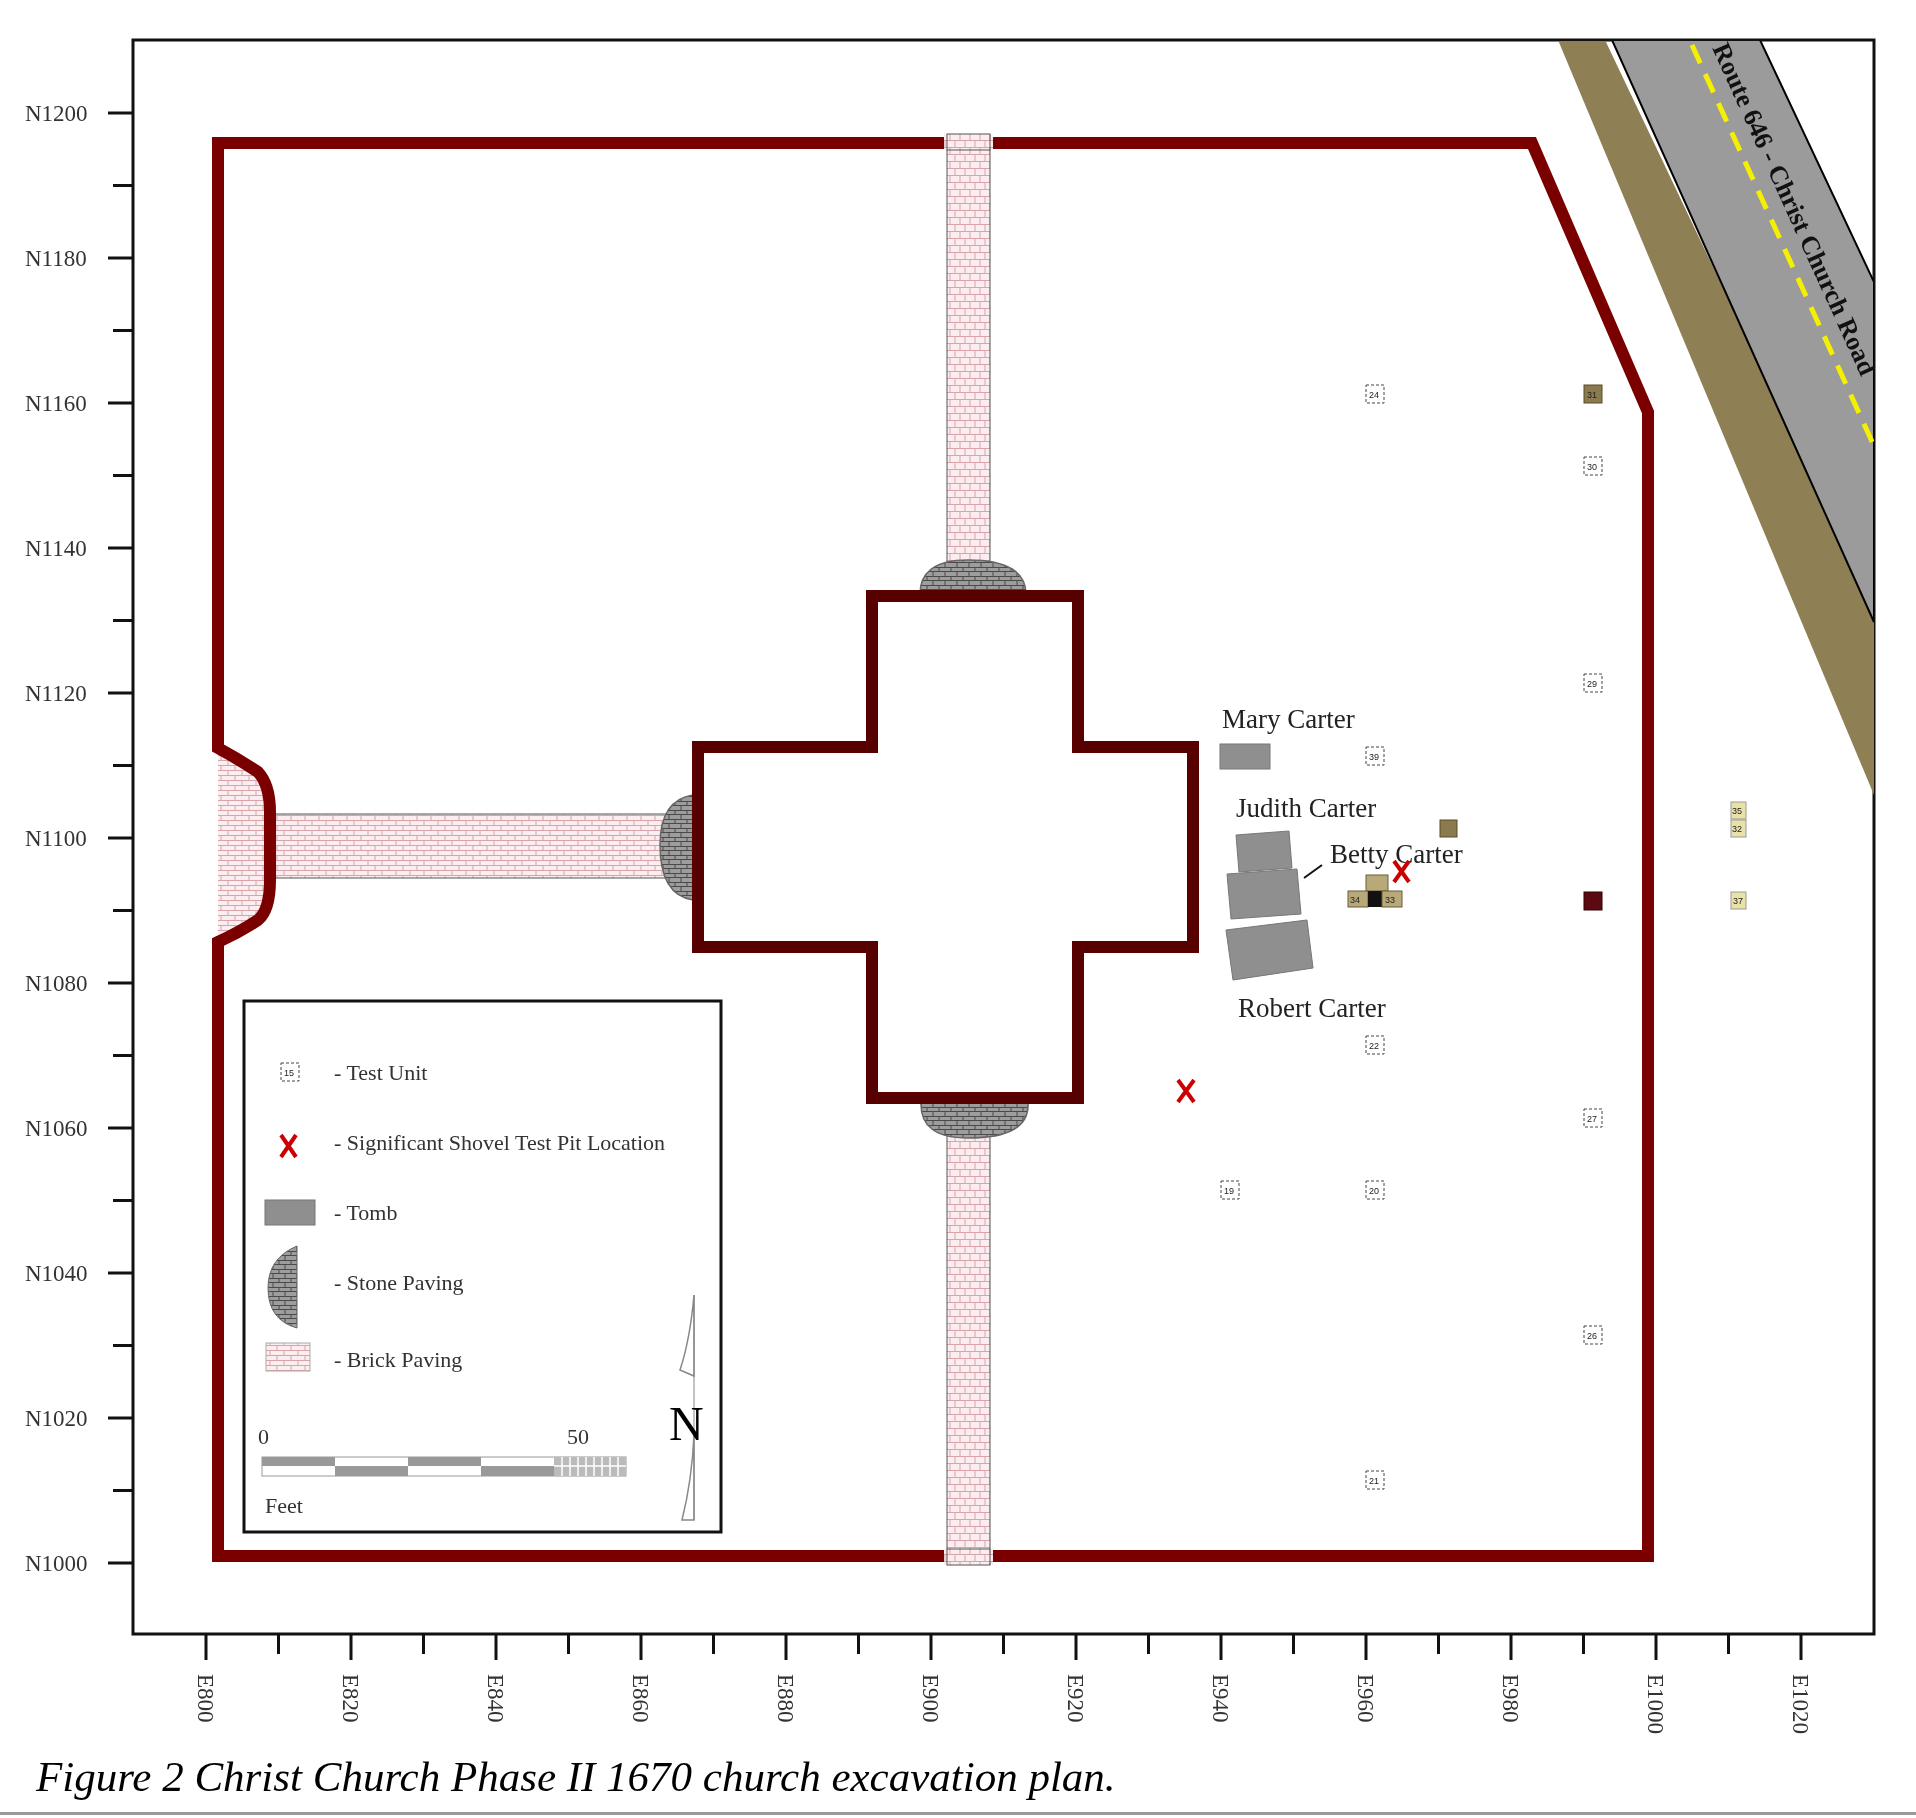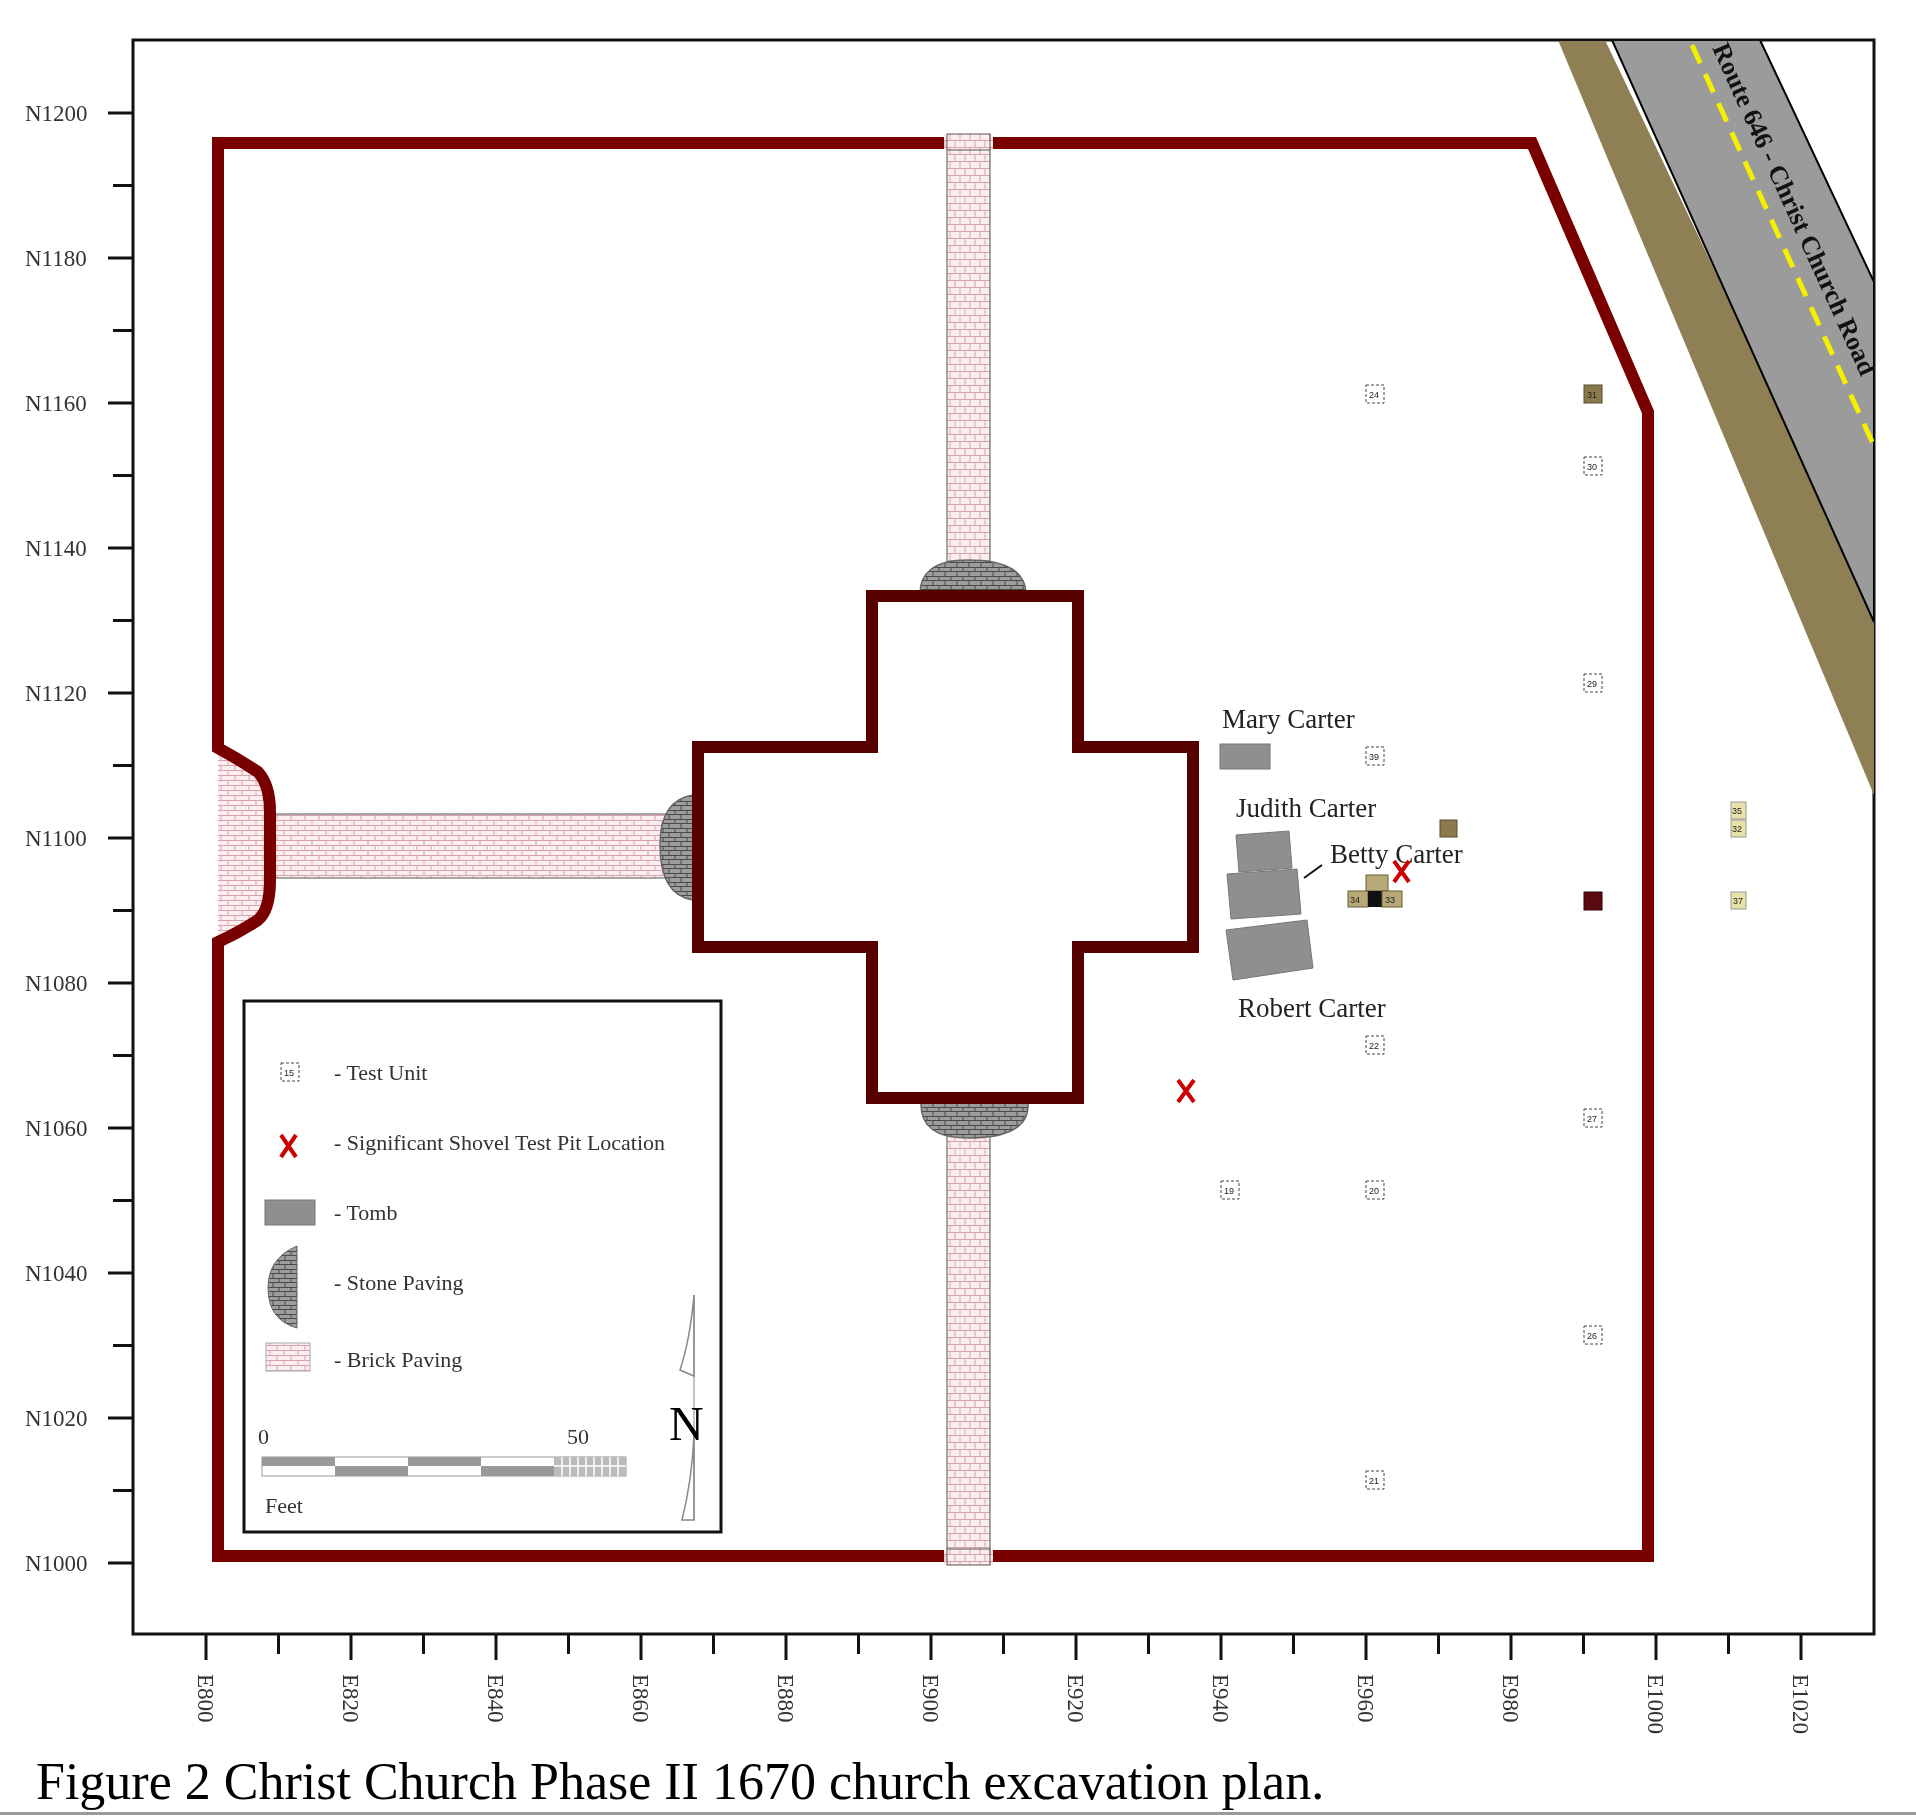--- a/index.html
+++ b/index.html
@@ -4,21 +4,21 @@
 <style>
   html,body{margin:0;padding:0;background:#ffffff;}
   body{width:1916px;height:1818px;position:relative;overflow:hidden;font-family:"Liberation Serif","DejaVu Serif",serif;}
   #map{position:absolute;left:0;top:0;width:1916px;height:1818px;}
   .ytick-label{font-family:"Liberation Serif",serif;font-size:23px;fill:#333;}
   .xtick-label{font-family:"Liberation Serif",serif;font-size:23px;fill:#333;}
   .name-label{font-family:"Liberation Serif",serif;font-size:27px;fill:#222;}
   .legend-text{font-family:"Liberation Serif",serif;font-size:22px;fill:#333;}
   .road-label{font-family:"Liberation Serif",serif;font-size:26px;font-weight:bold;fill:#111;}
   .unit-text{font-family:"Liberation Sans",sans-serif;font-size:9px;fill:#222;}
-  #caption{position:absolute;left:36px;top:1752px;font-family:"Liberation Serif",serif;font-size:52px;color:#000;white-space:nowrap;}
+  #caption{position:absolute;left:36px;top:1752px;font-family:"Liberation Serif",serif;font-style:italic;font-size:43px;color:#000;white-space:nowrap;}
   #bottom-rule{position:absolute;left:0;top:1812px;width:1916px;height:3px;background:#9a9a9a;}
 </style>
 </head>
 <body>
 
 <svg id="map" viewBox="0 0 1916 1818" xmlns="http://www.w3.org/2000/svg">
   <defs>
     <pattern id="brick" width="14" height="10" patternUnits="userSpaceOnUse">
       <rect width="14" height="10" fill="#fbeef0"></rect>
       <path d="M0 0.5H14 M0 5.5H14 M4 0.5V5.5 M11 5.5V10" stroke="#d9a3aa" stroke-width="1" fill="none"></path>

